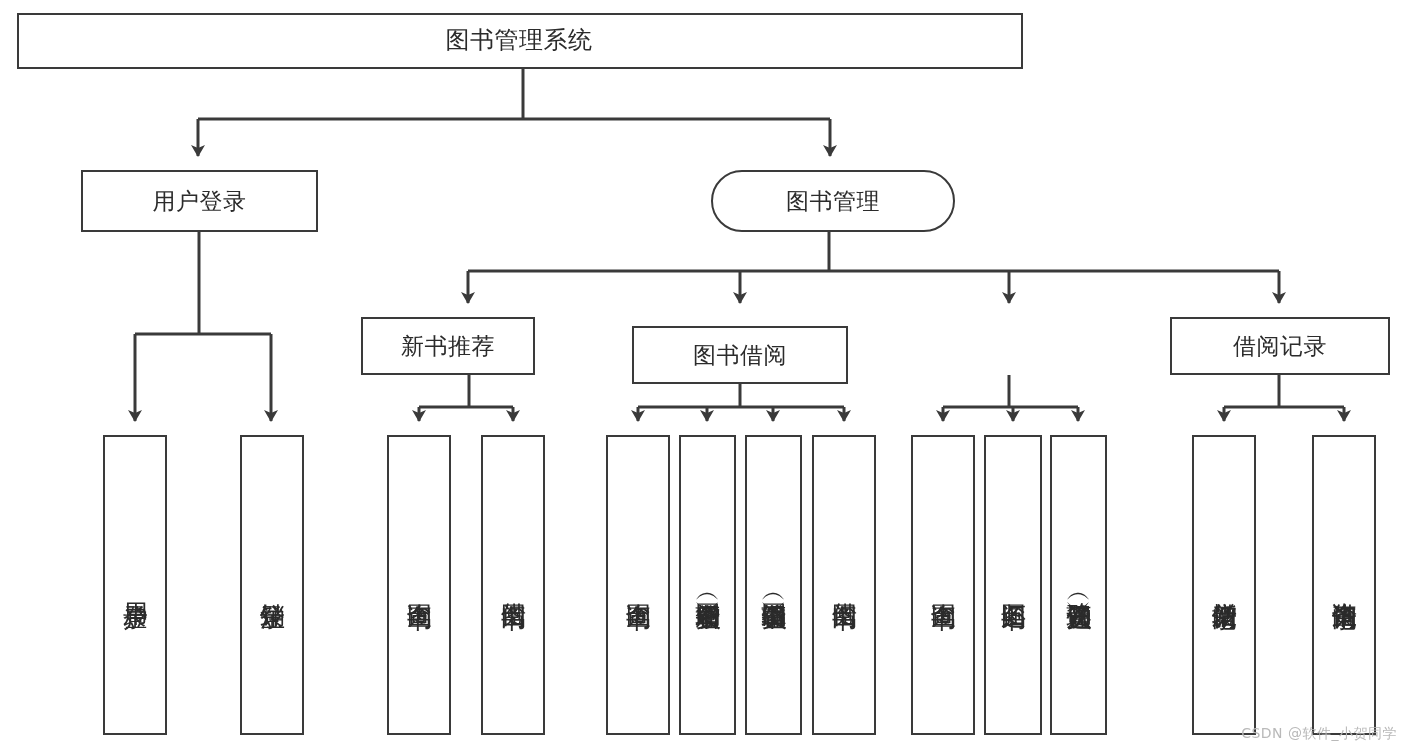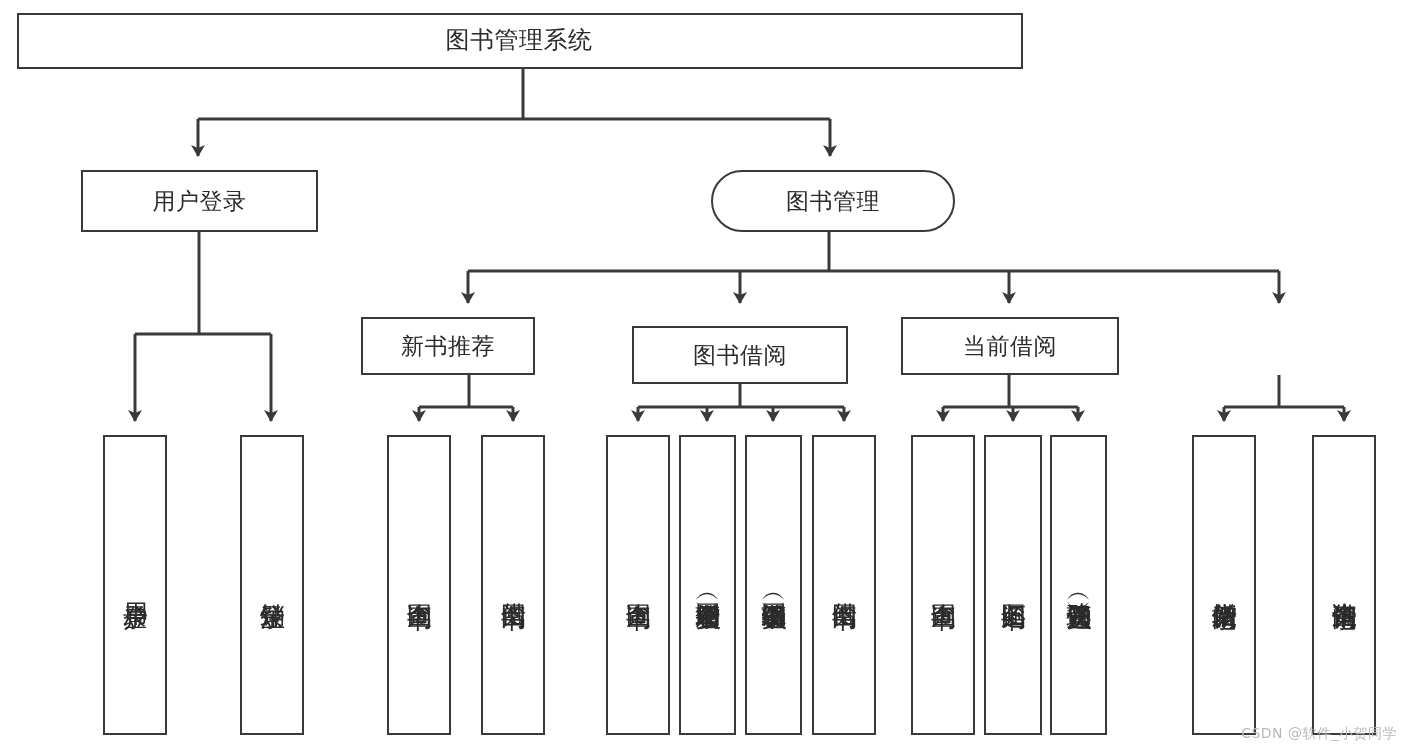--- a/index.html
+++ b/index.html
@@ -150,22 +150,22 @@
   <div class="node-box" style="left:711px; top:170px; width:244px; height:62px;border-radius:31px;">
     <span class="node-label-h">图书管理</span>
   </div>
 
   <div class="node-box" style="left:361px; top:317px; width:174px; height:58px;">
     <span class="node-label-h">新书推荐</span>
   </div>
   <div class="node-box" style="left:632px; top:326px; width:216px; height:58px;">
     <span class="node-label-h">图书借阅</span>
   </div>
-  <div class="node-box" style="left:901px; top:317px; width:218px; height:58px;">
-    <span class="node-label-h">当前借阅</span>
+  <div class="node-box" style="left:1170px; top:317px; width:220px; height:58px;">
+    <span class="node-label-h">借阅记录</span>
   </div>
 
   <div class="leaf-box" style="left:103px; top:435px; width:64px; height:300px;">
     <span class="node-label-v">用户登录</span>
   </div>
   <div class="leaf-box" style="left:240px; top:435px; width:64px; height:300px;">
     <span class="node-label-v">注销登录</span>
   </div>
 
   <div class="leaf-box" style="left:387px; top:435px; width:64px; height:300px;">

